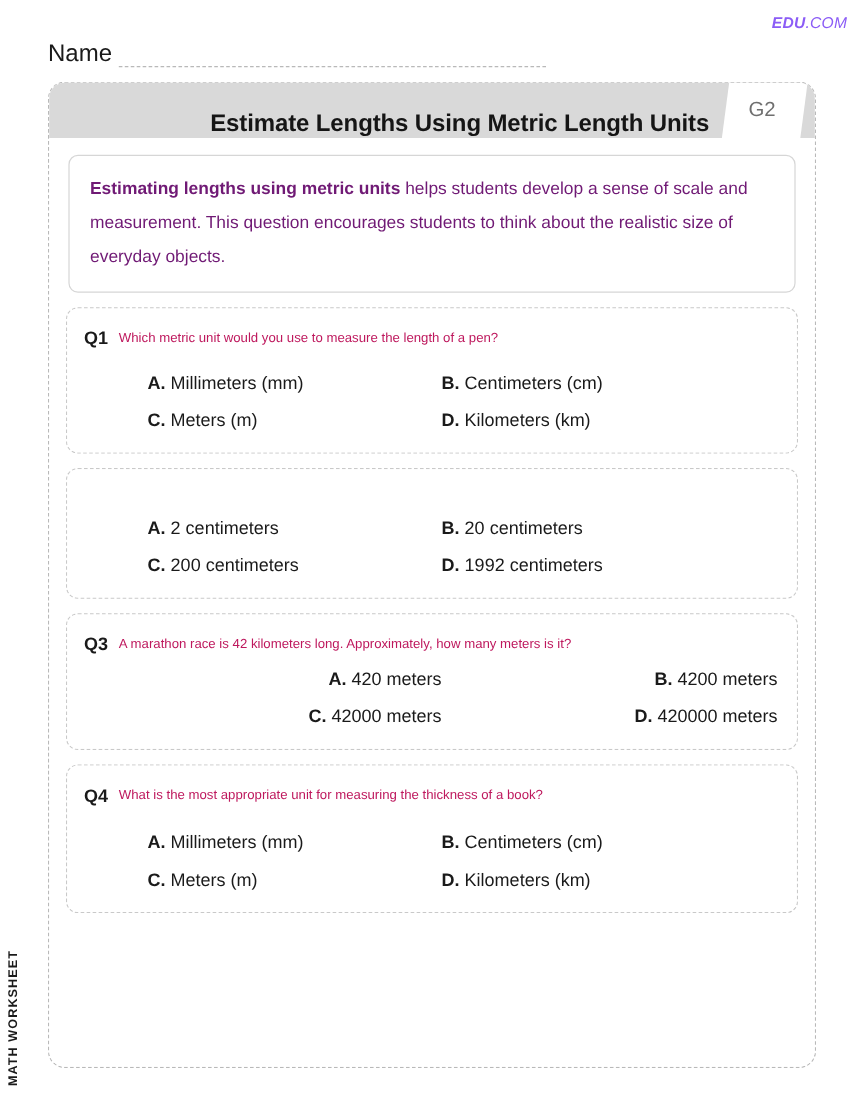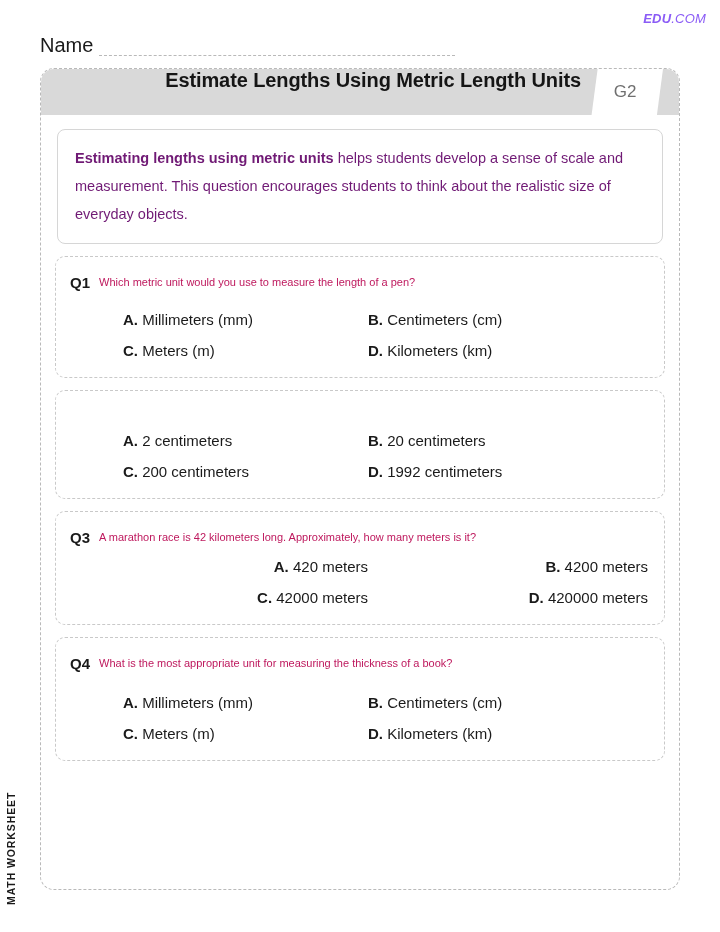--- a/index.html
+++ b/index.html
@@ -84,23 +84,23 @@
     background: #ffffff;
   }
 
   
   .titlebar {
     position: relative;
     height: 46px;
     background: #d9d9d9;
     border-radius: 13px 13px 0 0;
     display: flex;
-    align-items: flex-start;
+    align-items: flex-end;
     justify-content: flex-end;
-    padding-right: 16px;
+    padding-right: 6px;
     overflow: hidden;
   }
   .title-text {
     font-size: 20px;
     font-weight: 700;
     color: #151515;
     letter-spacing: -.1px;
     white-space: nowrap;
     padding-right: 6px;
   }

